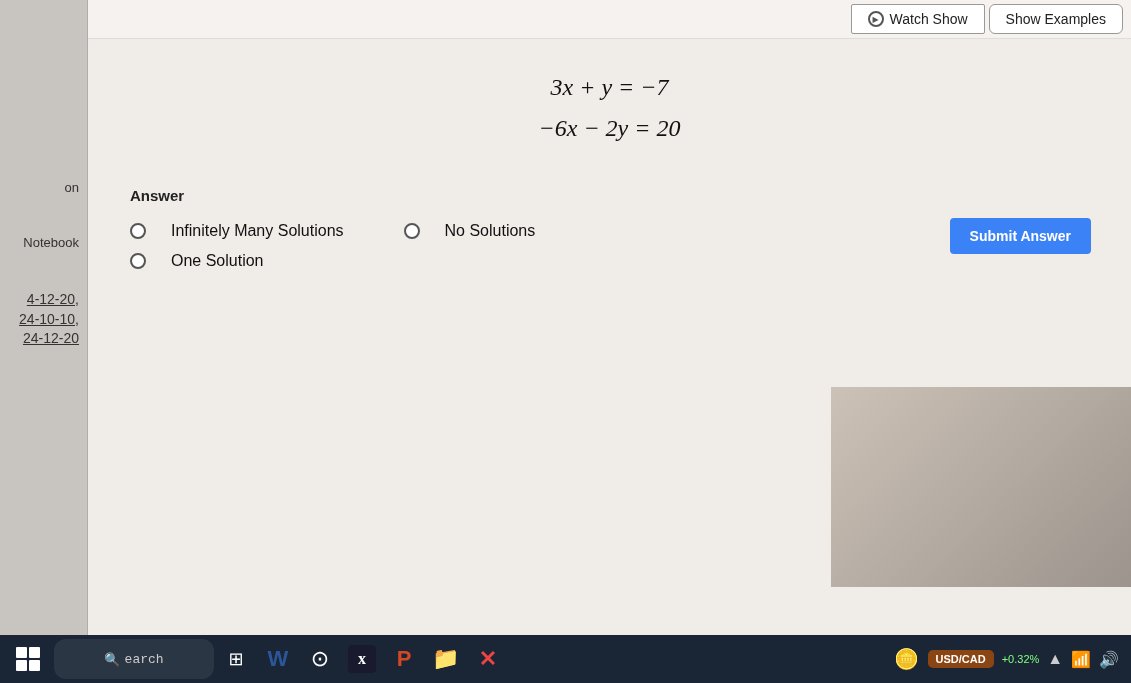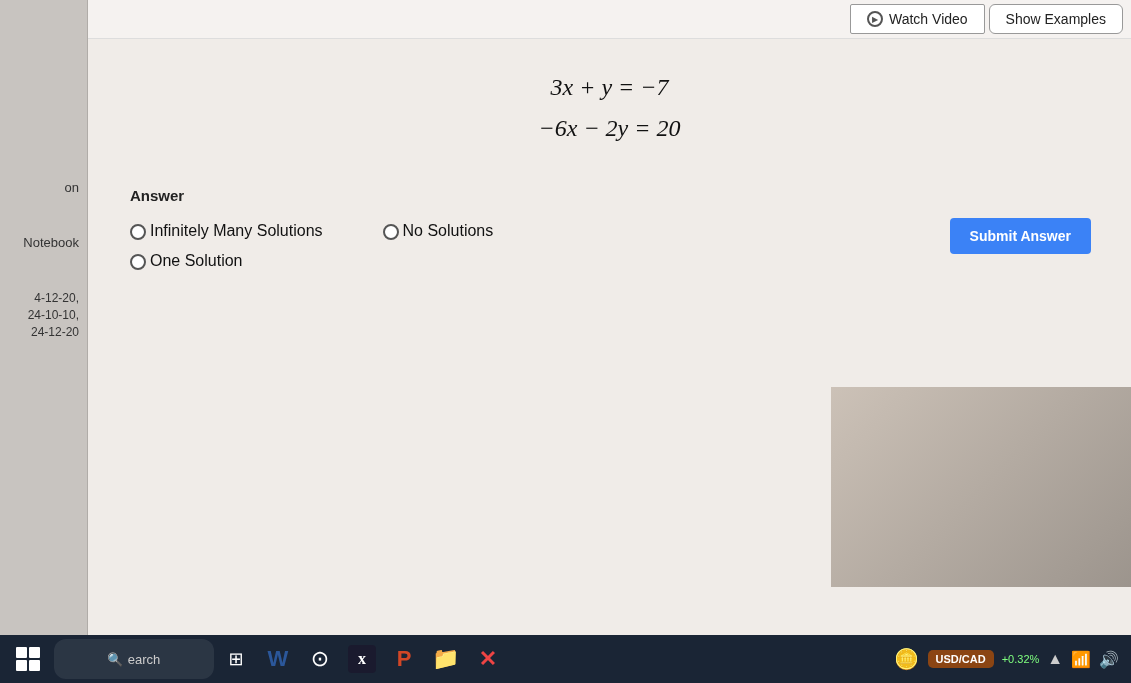--- a/index.html
+++ b/index.html
@@ -174,22 +174,22 @@
     }
 
     .answer-row-2 {
       display: flex;
       align-items: center;
       margin-bottom: 0;
     }
 
     .radio-option {
       display: flex;
-      align-items: flex-end;
-      gap: 4px;
+      align-items: center;
+      gap: 25px;
       cursor: pointer;
     }
 
     .radio-circle {
       width: 16px;
       height: 16px;
       border-radius: 50%;
       border: 2px solid #555;
       background: white;
       display: inline-block;
@@ -313,31 +313,31 @@
     }
   </style>
 </head>
 <body>
 
 <div class="main-content">
 
   <div class="sidebar">
     <span class="sidebar-label">on</span>
     <span class="sidebar-label">Notebook</span>
-    <span class="sidebar-label-bottom" style="white-space: pre-line; font-size:12px;">4-12-20,
+    <span class="sidebar-label-bottom" style="white-space: pre-line; font-size:14px;text-decoration:underline;">4-12-20,
 24-10-10,
 24-12-20</span>
   </div>
 
   <div class="content-panel">
 
     <div class="top-bar">
       <button class="watch-video-btn">
         <span class="play-icon">▶</span>
-        <span>Watch Video</span>
+        <span>Watch Show</span>
       </button>
       <button class="show-examples-btn">
         <span>Show Examples</span>
       </button>
     </div>
 
 
     <div class="equations">
       <span class="equation-line math">3<em>x</em> + <em>y</em> = −7</span>
       <span class="equation-line math">−6<em>x</em> − 2<em>y</em> = 20</span>
@@ -383,21 +383,21 @@
     <div class="win-icon">
       <div></div>
         <div></div>
         <div></div>
         <div></div>
     </div>
   </div>
 
   <div class="taskbar-btn" style="width:160px; background: rgba(255,255,255,0.08); border-radius:12px; padding: 0 10px;">
     <span style="color: #aaa; font-size:13px; font-family:Arial;">🔍</span>
-    <span style="color: #ccc; font-size:13px; font-family:Liberation Sans, sans-serif; margin-left:4px;">earch</span>
+    <span style="color: #ccc; font-size:13px; font-family:Liberation Mono, monospace; margin-left:4px;">earch</span>
   </div>
 
   <div class="taskbar-btn">
     <span class="taskbar-icon">⊞</span>
   </div>
 
   <div class="taskbar-btn">
     <span class="taskbar-icon" style="color:#2b579a; font-size:22px; font-weight:bold; font-family:Arial;">W</span>
   </div>
 

